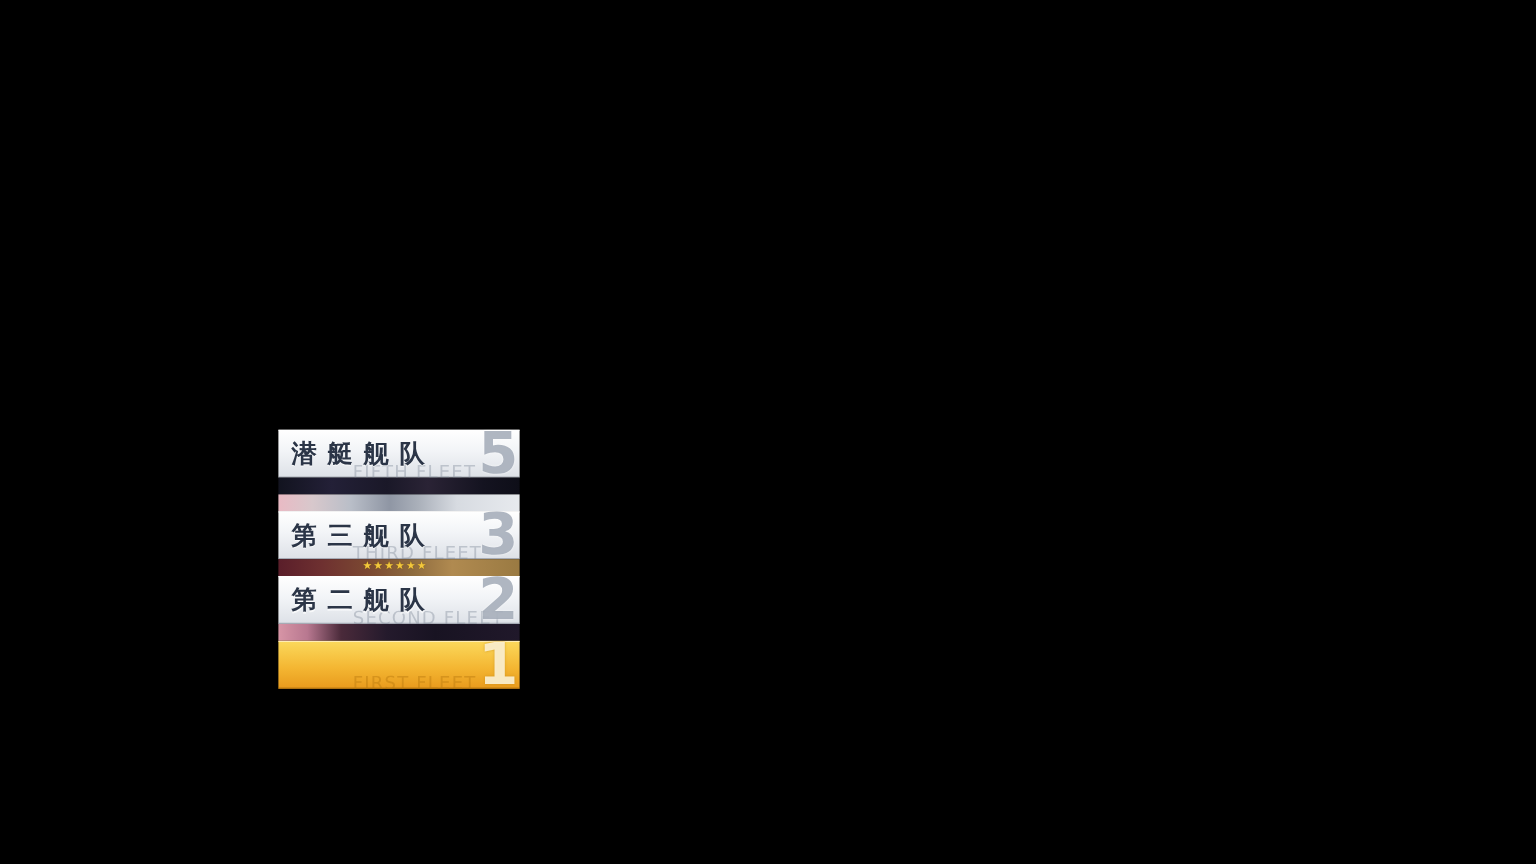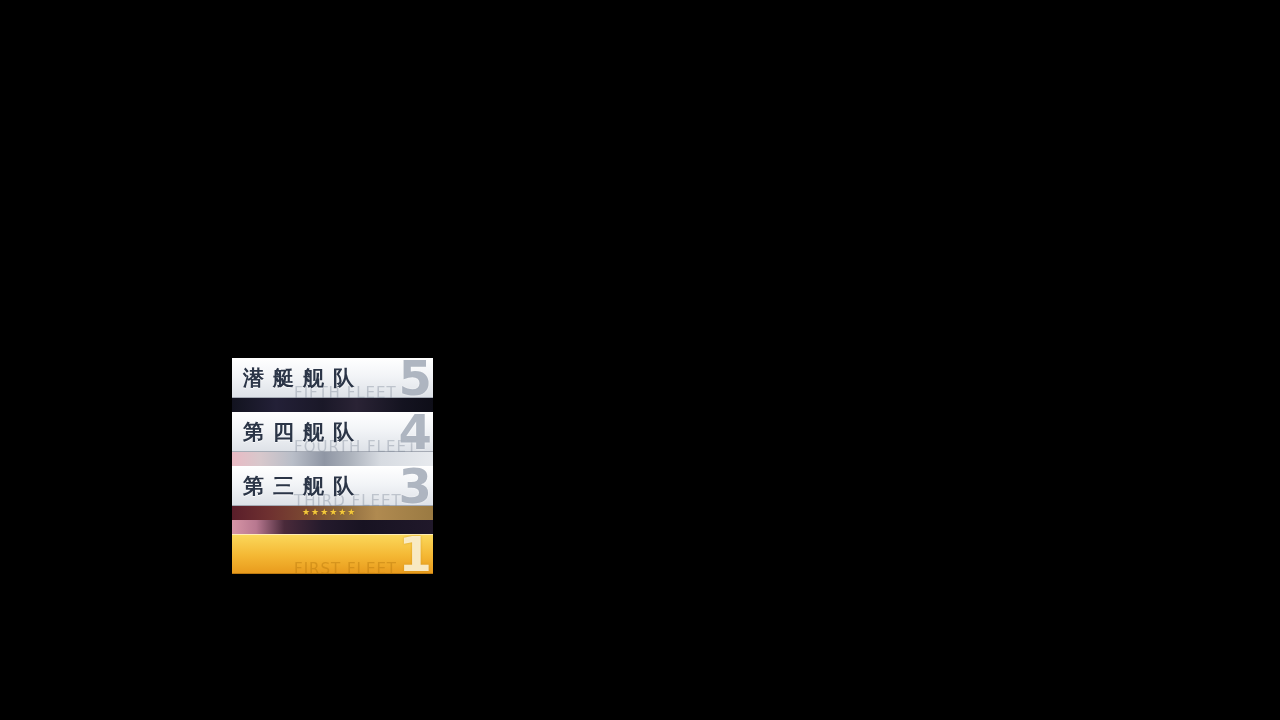--- a/index.html
+++ b/index.html
@@ -137,38 +137,38 @@
   <div class="fleet-panel">
 
     <div class="fleet-btn">
       <span class="label">潜艇舰队</span>
       <span class="big-num">5</span>
       <span class="watermark">FIFTH FLEET</span>
     </div>
 
     <div class="sliver sliver-1"></div>
 
-    <div class="fleet-btn">
-      <span class="label">第四舰队</span>
-      <span class="big-num">4</span>
-      <span class="watermark">FOURTH FLEET</span>
-    </div>
 
     <div class="sliver sliver-2"></div>
 
     <div class="fleet-btn">
       <span class="label">第三舰队</span>
       <span class="big-num">3</span>
       <span class="watermark">THIRD FLEET</span>
     </div>
 
     <div class="sliver sliver-3">
       <span class="stars">★★★★★★</span>
     </div>
 
+    <div class="fleet-btn">
+      <span class="label">第二舰队</span>
+      <span class="big-num">2</span>
+      <span class="watermark">SECOND FLEET</span>
+    </div>
 
     <div class="sliver sliver-4"></div>
 
     <div class="fleet-btn selected">
       <span class="big-num">1</span>
       <span class="watermark">FIRST FLEET</span>
     </div>
 
   </div>
 

